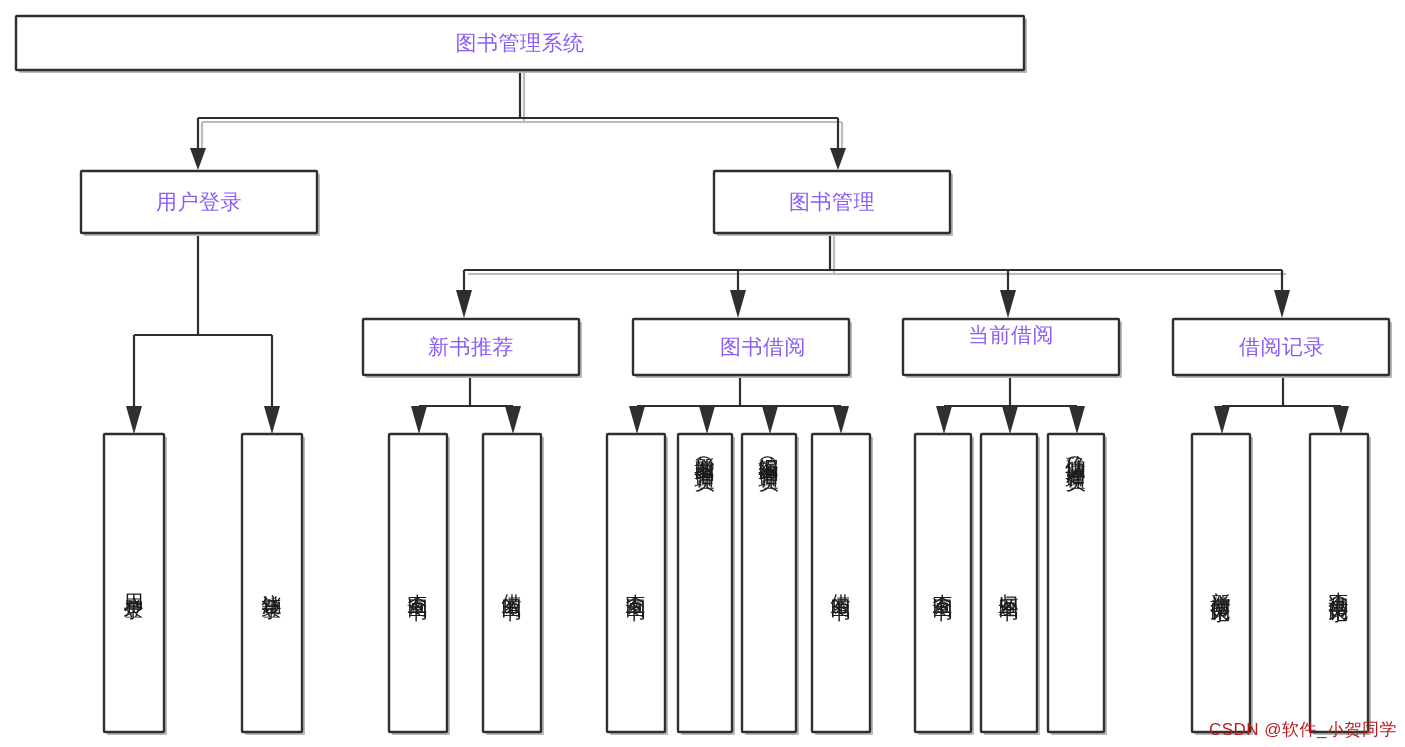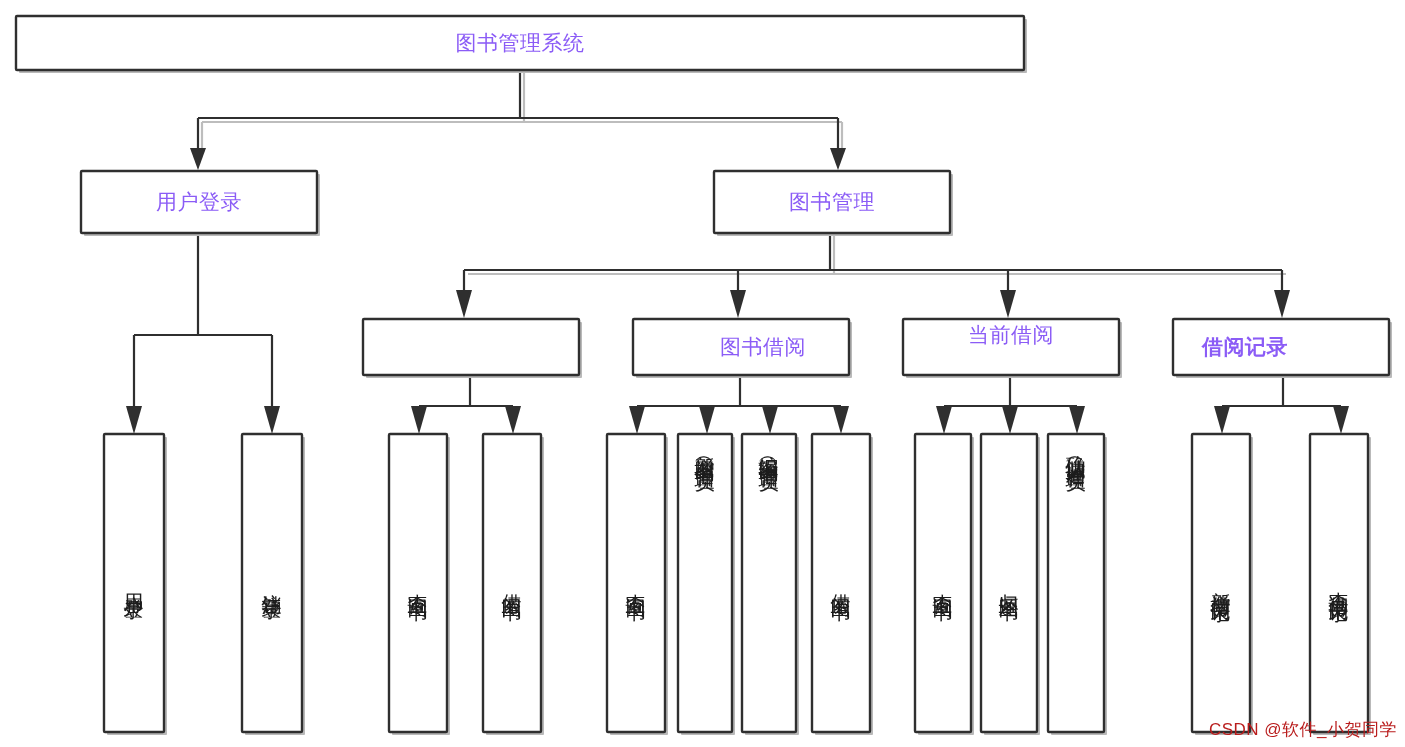--- a/index.html
+++ b/index.html
@@ -200,26 +200,27 @@
       <rect class="node-box" x="1310" y="434" width="58" height="298" rx="1"></rect>
     </g>
   </svg>
 
   <div class="htext" style="left:16px; top:16px; width:1008px; height:54px;">图书管理系统</div>
 
   <div class="htext" style="left:81px; top:171px; width:236px; height:62px;">用户登录</div>
 
   <div class="htext" style="left:714px; top:171px; width:236px; height:62px;">图书管理</div>
 
+  <div class="htext" style="left:363px; top:319px; width:216px; height:56px;">新书推荐</div>
 
   <div class="htext" style="left:633px; top:319px; width:260px; height:56px;">图书借阅</div>
 
   <div class="htext" style="left:903px; top:301px; width:216px; height:68px;">当前借阅</div>
 
-  <div class="htext" style="left:1137px; top:319px; width:216px; height:56px;font-weight:bold;">借阅记录</div>
+  <div class="htext" style="left:1174px; top:319px; width:216px; height:56px;">借阅记录</div>
 
   <div class="vert-wrap center-v" style="left:104px; top:434px; width:60px; height:298px;">
     <span class="vtext">用户登录</span>
   </div>
 
   <div class="vert-wrap center-v" style="left:242px; top:434px; width:60px; height:298px;">
     <span class="vtext">注销登录</span>
   </div>
 
   <div class="vert-wrap center-v" style="left:389px; top:434px; width:58px; height:298px;">

